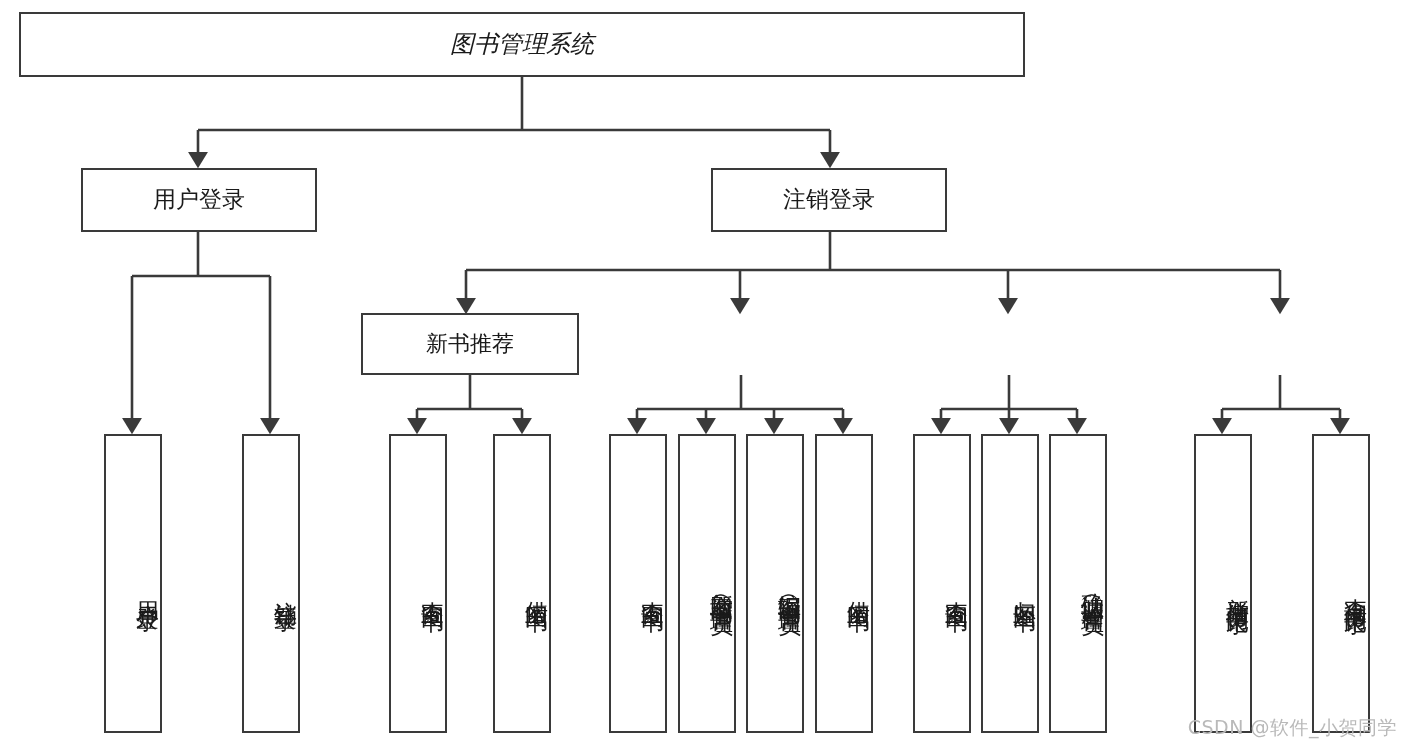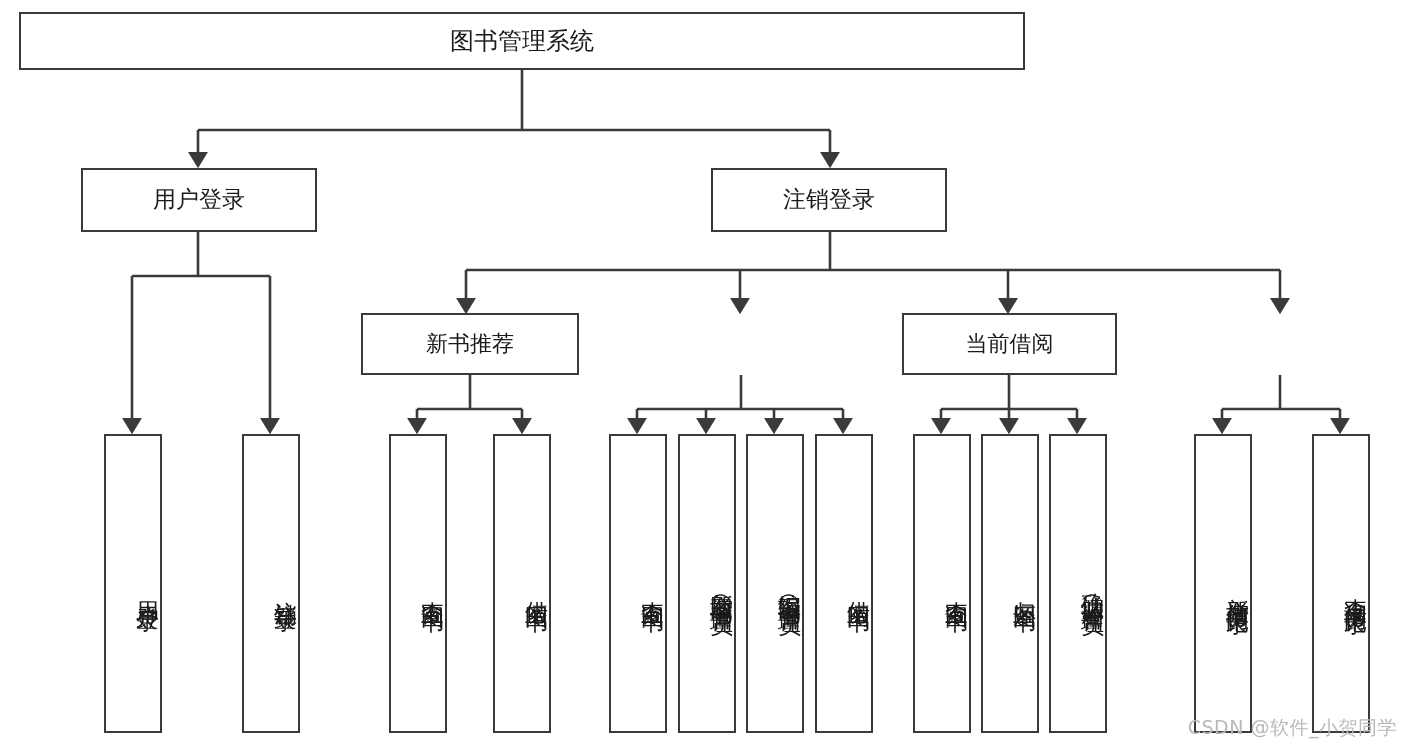--- a/index.html
+++ b/index.html
@@ -121,36 +121,33 @@
       <path d="M1009,409 L1009,426" marker-end="url(#arrow)"></path>
       <path d="M1077,409 L1077,426" marker-end="url(#arrow)"></path>
 
       <path d="M1280,375 L1280,409"></path>
       <path d="M1222,409 L1340,409"></path>
       <path d="M1222,409 L1222,426" marker-end="url(#arrow)"></path>
       <path d="M1340,409 L1340,426" marker-end="url(#arrow)"></path>
     </g>
   </svg>
 
-  <div class="node level-0" style="left:19px; top:12px; width:1006px; height:58px;">
+  <div class="node level-0" style="left:19px; top:12px; width:1006px; height:65px;font-style:italic;">
     <span>图书管理系统</span>
   </div>
 
   <div class="node level-1" style="left:81px; top:168px; width:236px; height:64px;">
     <span>用户登录</span>
   </div>
   <div class="node level-1" style="left:711px; top:168px; width:236px; height:64px;">
     <span>注销登录</span>
   </div>
 
   <div class="node level-2" style="left:361px; top:313px; width:218px; height:62px;">
     <span>新书推荐</span>
-  </div>
-  <div class="node level-2" style="left:902px; top:313px; width:215px; height:62px;">
-    <span>当前借阅</span>
   </div>
 
   <div class="node leaf" style="left:104px; top:434px; width:58px; height:299px;">
     <span class="vlabel">用户登录</span>
   </div>
   <div class="node leaf" style="left:242px; top:434px; width:58px; height:299px;">
     <span class="vlabel">注销登录</span>
   </div>
 
   <div class="node leaf" style="left:389px; top:434px; width:58px; height:299px;">

